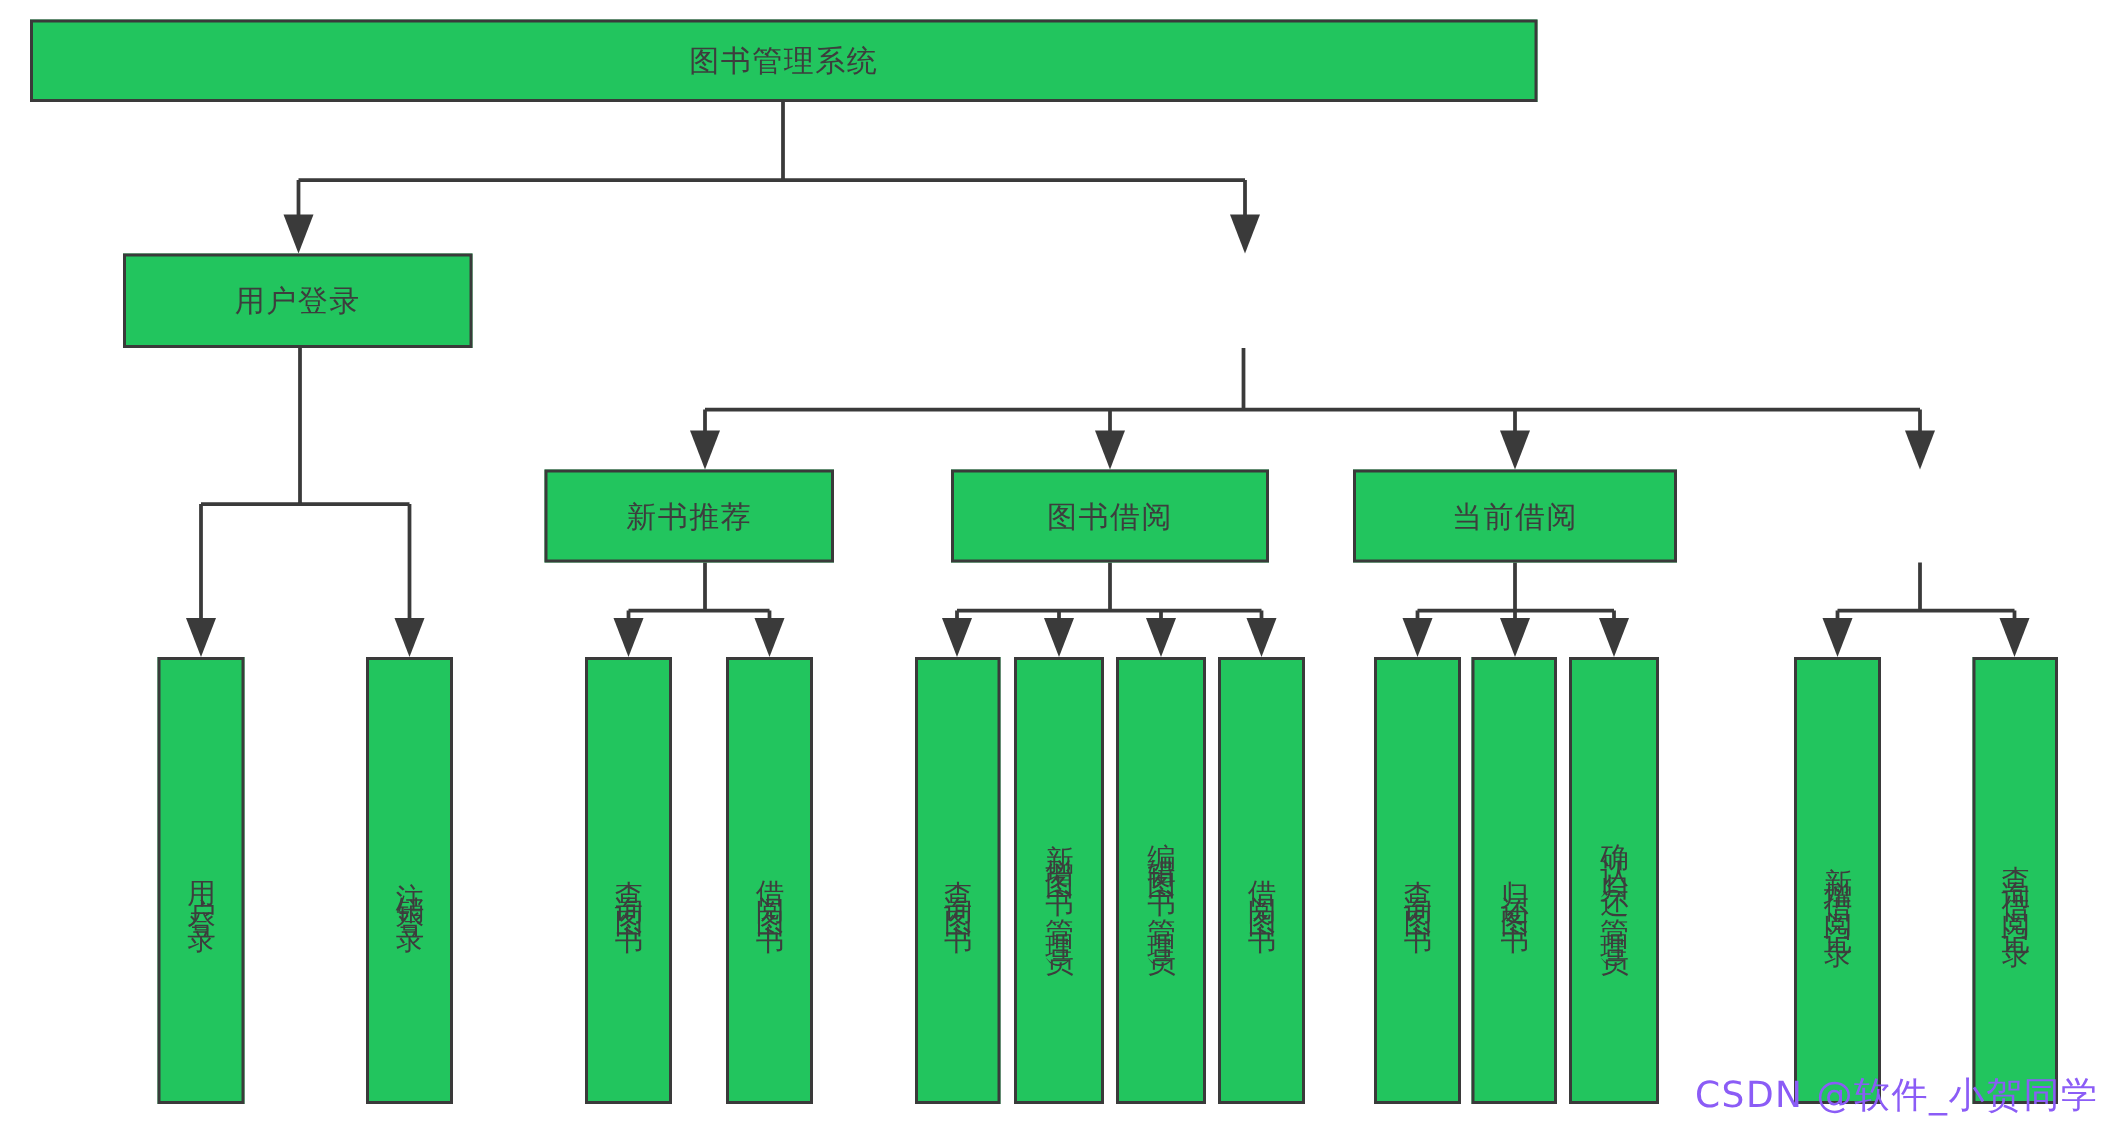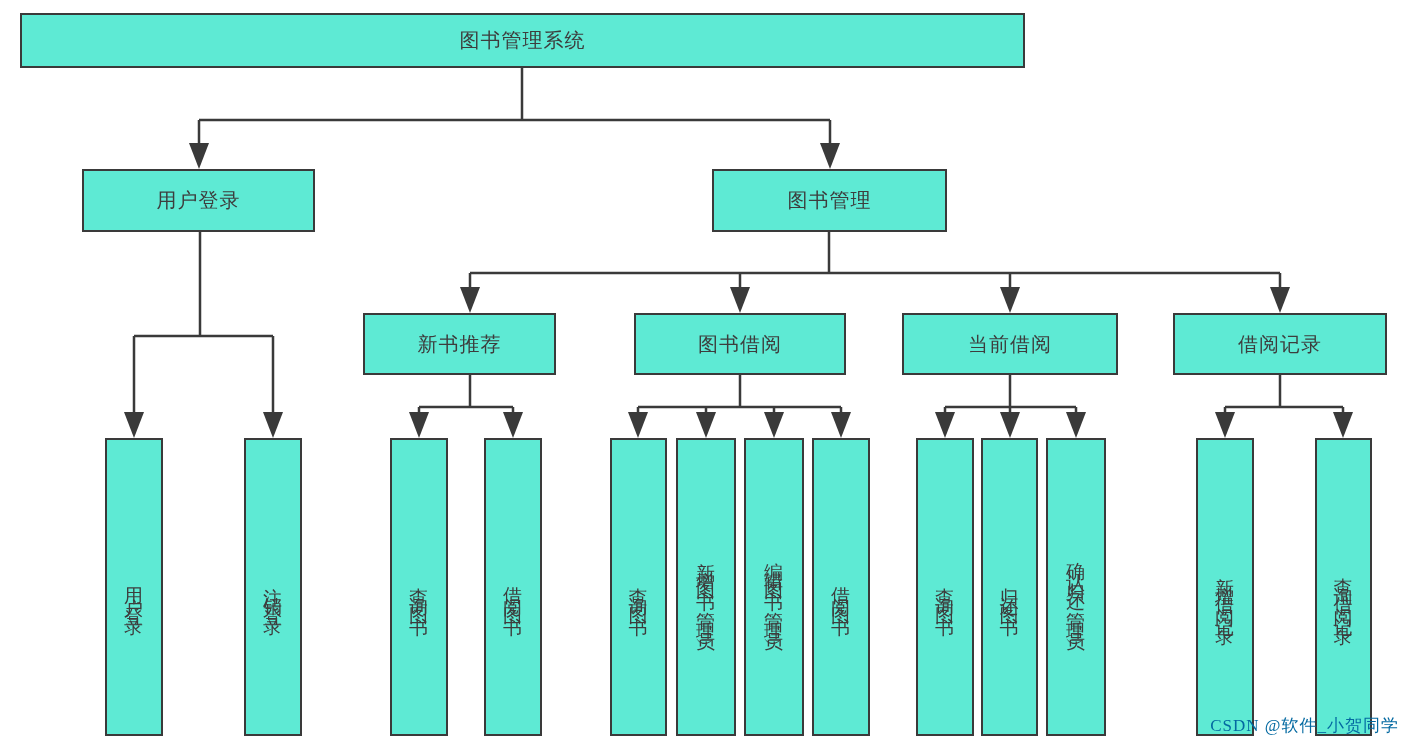--- a/index.html
+++ b/index.html
@@ -6,21 +6,21 @@
   body{font-family:"DejaVu Sans","Liberation Sans",sans-serif;}
   .stage{
     position:relative;
     width:1405px;height:747px;
     background:#ffffff;
     overflow:hidden;
   }
   .node{
     position:absolute;
     box-sizing:border-box;
-    background:#5eead4;
+    background:#22c55e;
     border:2.5px solid #3a3a3a;
     display:flex;align-items:center;justify-content:center;
     color:#3d3d3d;
     font-size:20px;
     letter-spacing:1px;
     z-index:2;
   }
   .leaf{
     font-size:19px;
   }
@@ -29,26 +29,25 @@
     text-orientation:mixed;
     letter-spacing:10px;
     margin-bottom:-10px;
     line-height:1.2;
     white-space:nowrap;
   }
   svg.wires{position:absolute;left:0;top:0;z-index:1;}
   .wm{
     position:absolute;
     right:6px;top:714px;
-    font-size:17px;
-    color:#0369a1;
+    font-size:24px;
+    color:#8b5cf6;
     letter-spacing:1px;
     z-index:3;
     white-space:nowrap;
-    font-family:Liberation Serif, serif;
   }
 
   
   #n-root{left:20px;top:13px;width:1005px;height:55px;}
   #n-user-login{left:82px;top:169px;width:233px;height:63px;}
   #n-book-mgmt{left:712px;top:169px;width:235px;height:63px;}
   #n-new-book-rec{left:363px;top:313px;width:193px;height:62px;}
   #n-book-borrow{left:634px;top:313px;width:212px;height:62px;}
   #n-current-borrow{left:902px;top:313px;width:216px;height:62px;}
   #n-borrow-records{left:1173px;top:313px;width:214px;height:62px;}
@@ -115,35 +114,29 @@
     </g>
   </svg>
 
   <div class="node" id="n-root">
     <span>图书管理系统</span>
   </div>
 
   <div class="node" id="n-user-login">
     <span>用户登录</span>
   </div>
-  <div class="node" id="n-book-mgmt">
-    <span>图书管理</span>
-  </div>
 
   <div class="node" id="n-new-book-rec">
     <span>新书推荐</span>
   </div>
   <div class="node" id="n-current-borrow">
     <span>当前借阅</span>
   </div>
   <div class="node" id="n-book-borrow">
     <span>图书借阅</span>
-  </div>
-  <div class="node" id="n-borrow-records">
-    <span>借阅记录</span>
   </div>
 
   <div class="node leaf" id="l-user-login">
     <span class="vtext">用户登录</span>
   </div>
   <div class="node leaf" id="l-logout">
     <span class="vtext">注销登录</span>
   </div>
   <div class="node leaf" id="l-query-book-rec">
     <span class="vtext">查询图书</span>

